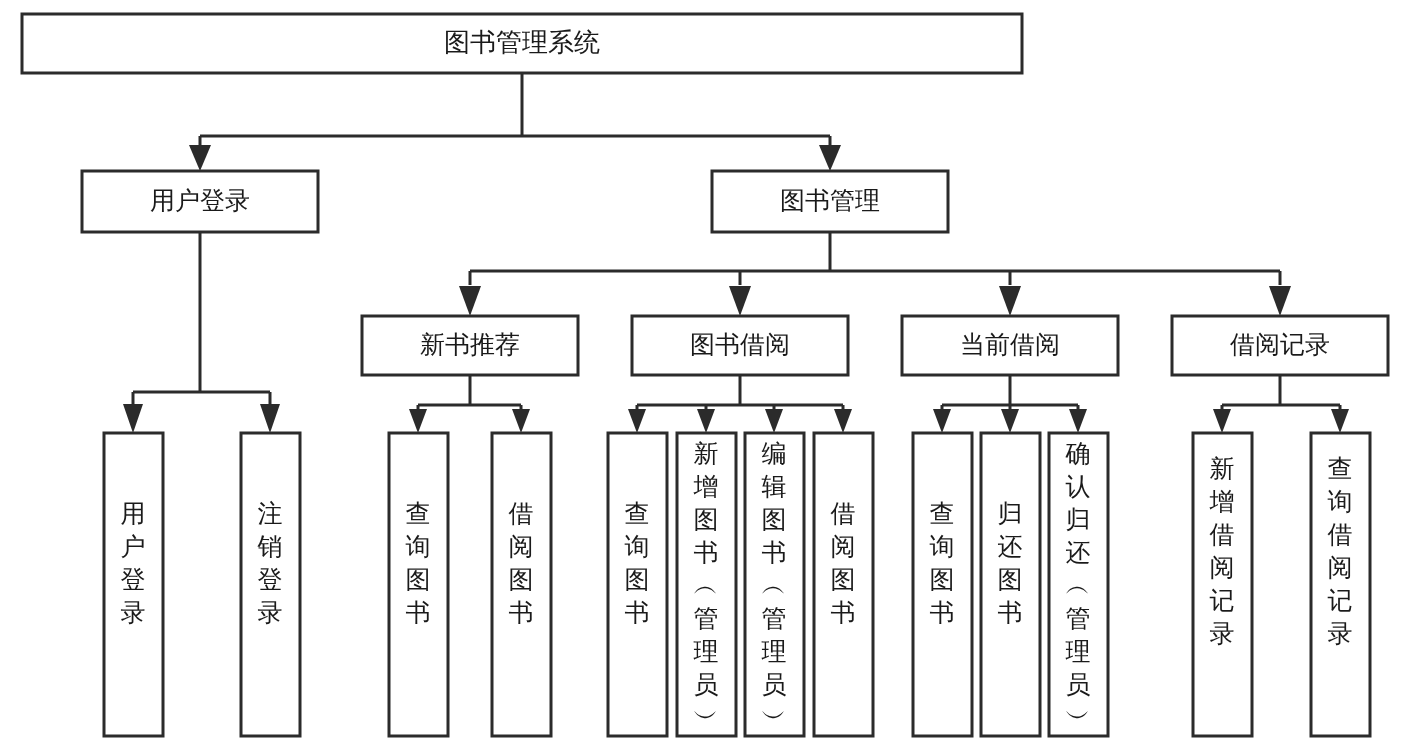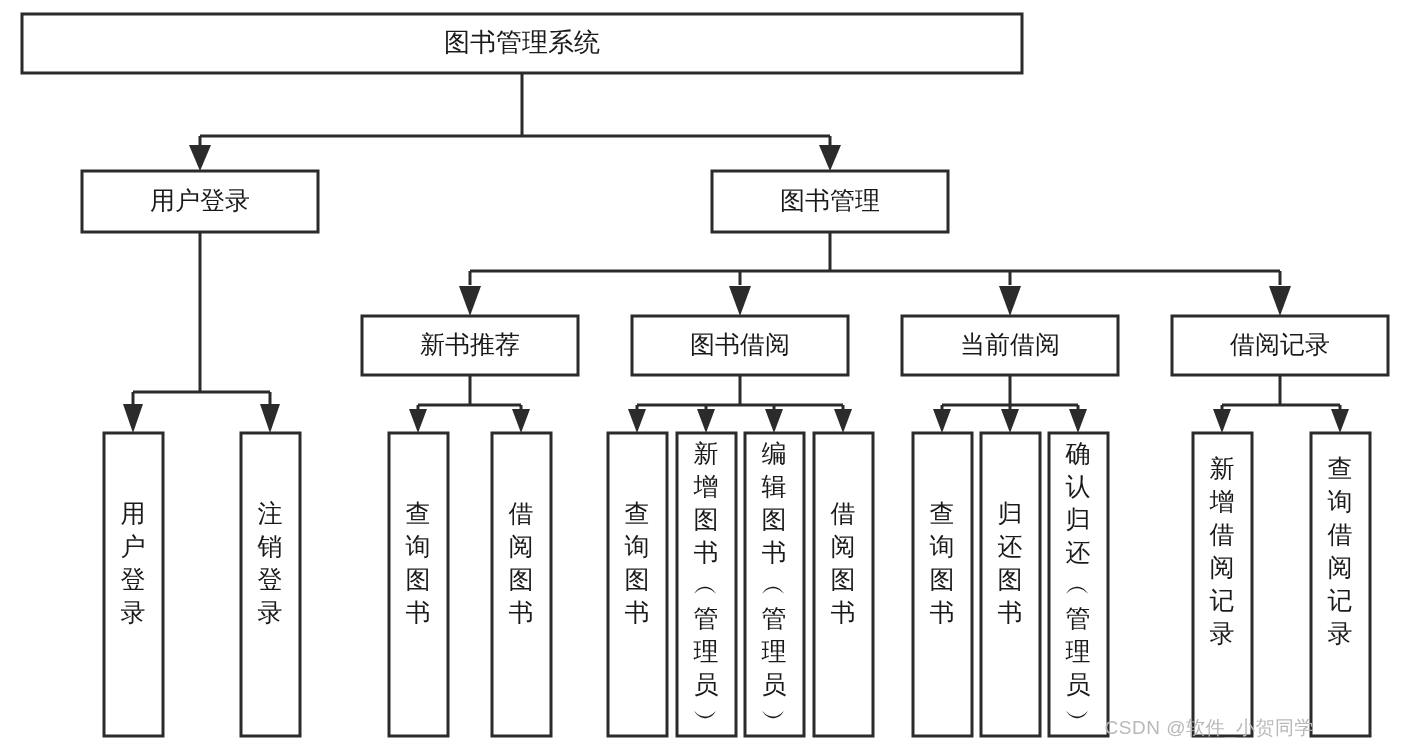--- a/index.html
+++ b/index.html
@@ -227,14 +227,13 @@
       <rect class="node-rect" x="1193" y="433" width="59" height="303"></rect>
       <text class="vlabel" x="1222" y="477"><tspan x="1222" y="477">新</tspan><tspan x="1222" y="510">增</tspan><tspan x="1222" y="543">借</tspan><tspan x="1222" y="576">阅</tspan><tspan x="1222" y="609">记</tspan><tspan x="1222" y="642">录</tspan></text>
     </g>
     <g>
       <rect class="node-rect" x="1311" y="433" width="59" height="303"></rect>
       <text class="vlabel" x="1340" y="477"><tspan x="1340" y="477">查</tspan><tspan x="1340" y="510">询</tspan><tspan x="1340" y="543">借</tspan><tspan x="1340" y="576">阅</tspan><tspan x="1340" y="609">记</tspan><tspan x="1340" y="642">录</tspan></text>
     </g>
 
   </svg>
 
-  <div id="watermark">CSDN @软件_小贺同学</div>
 </div>
 
 </body></html>

